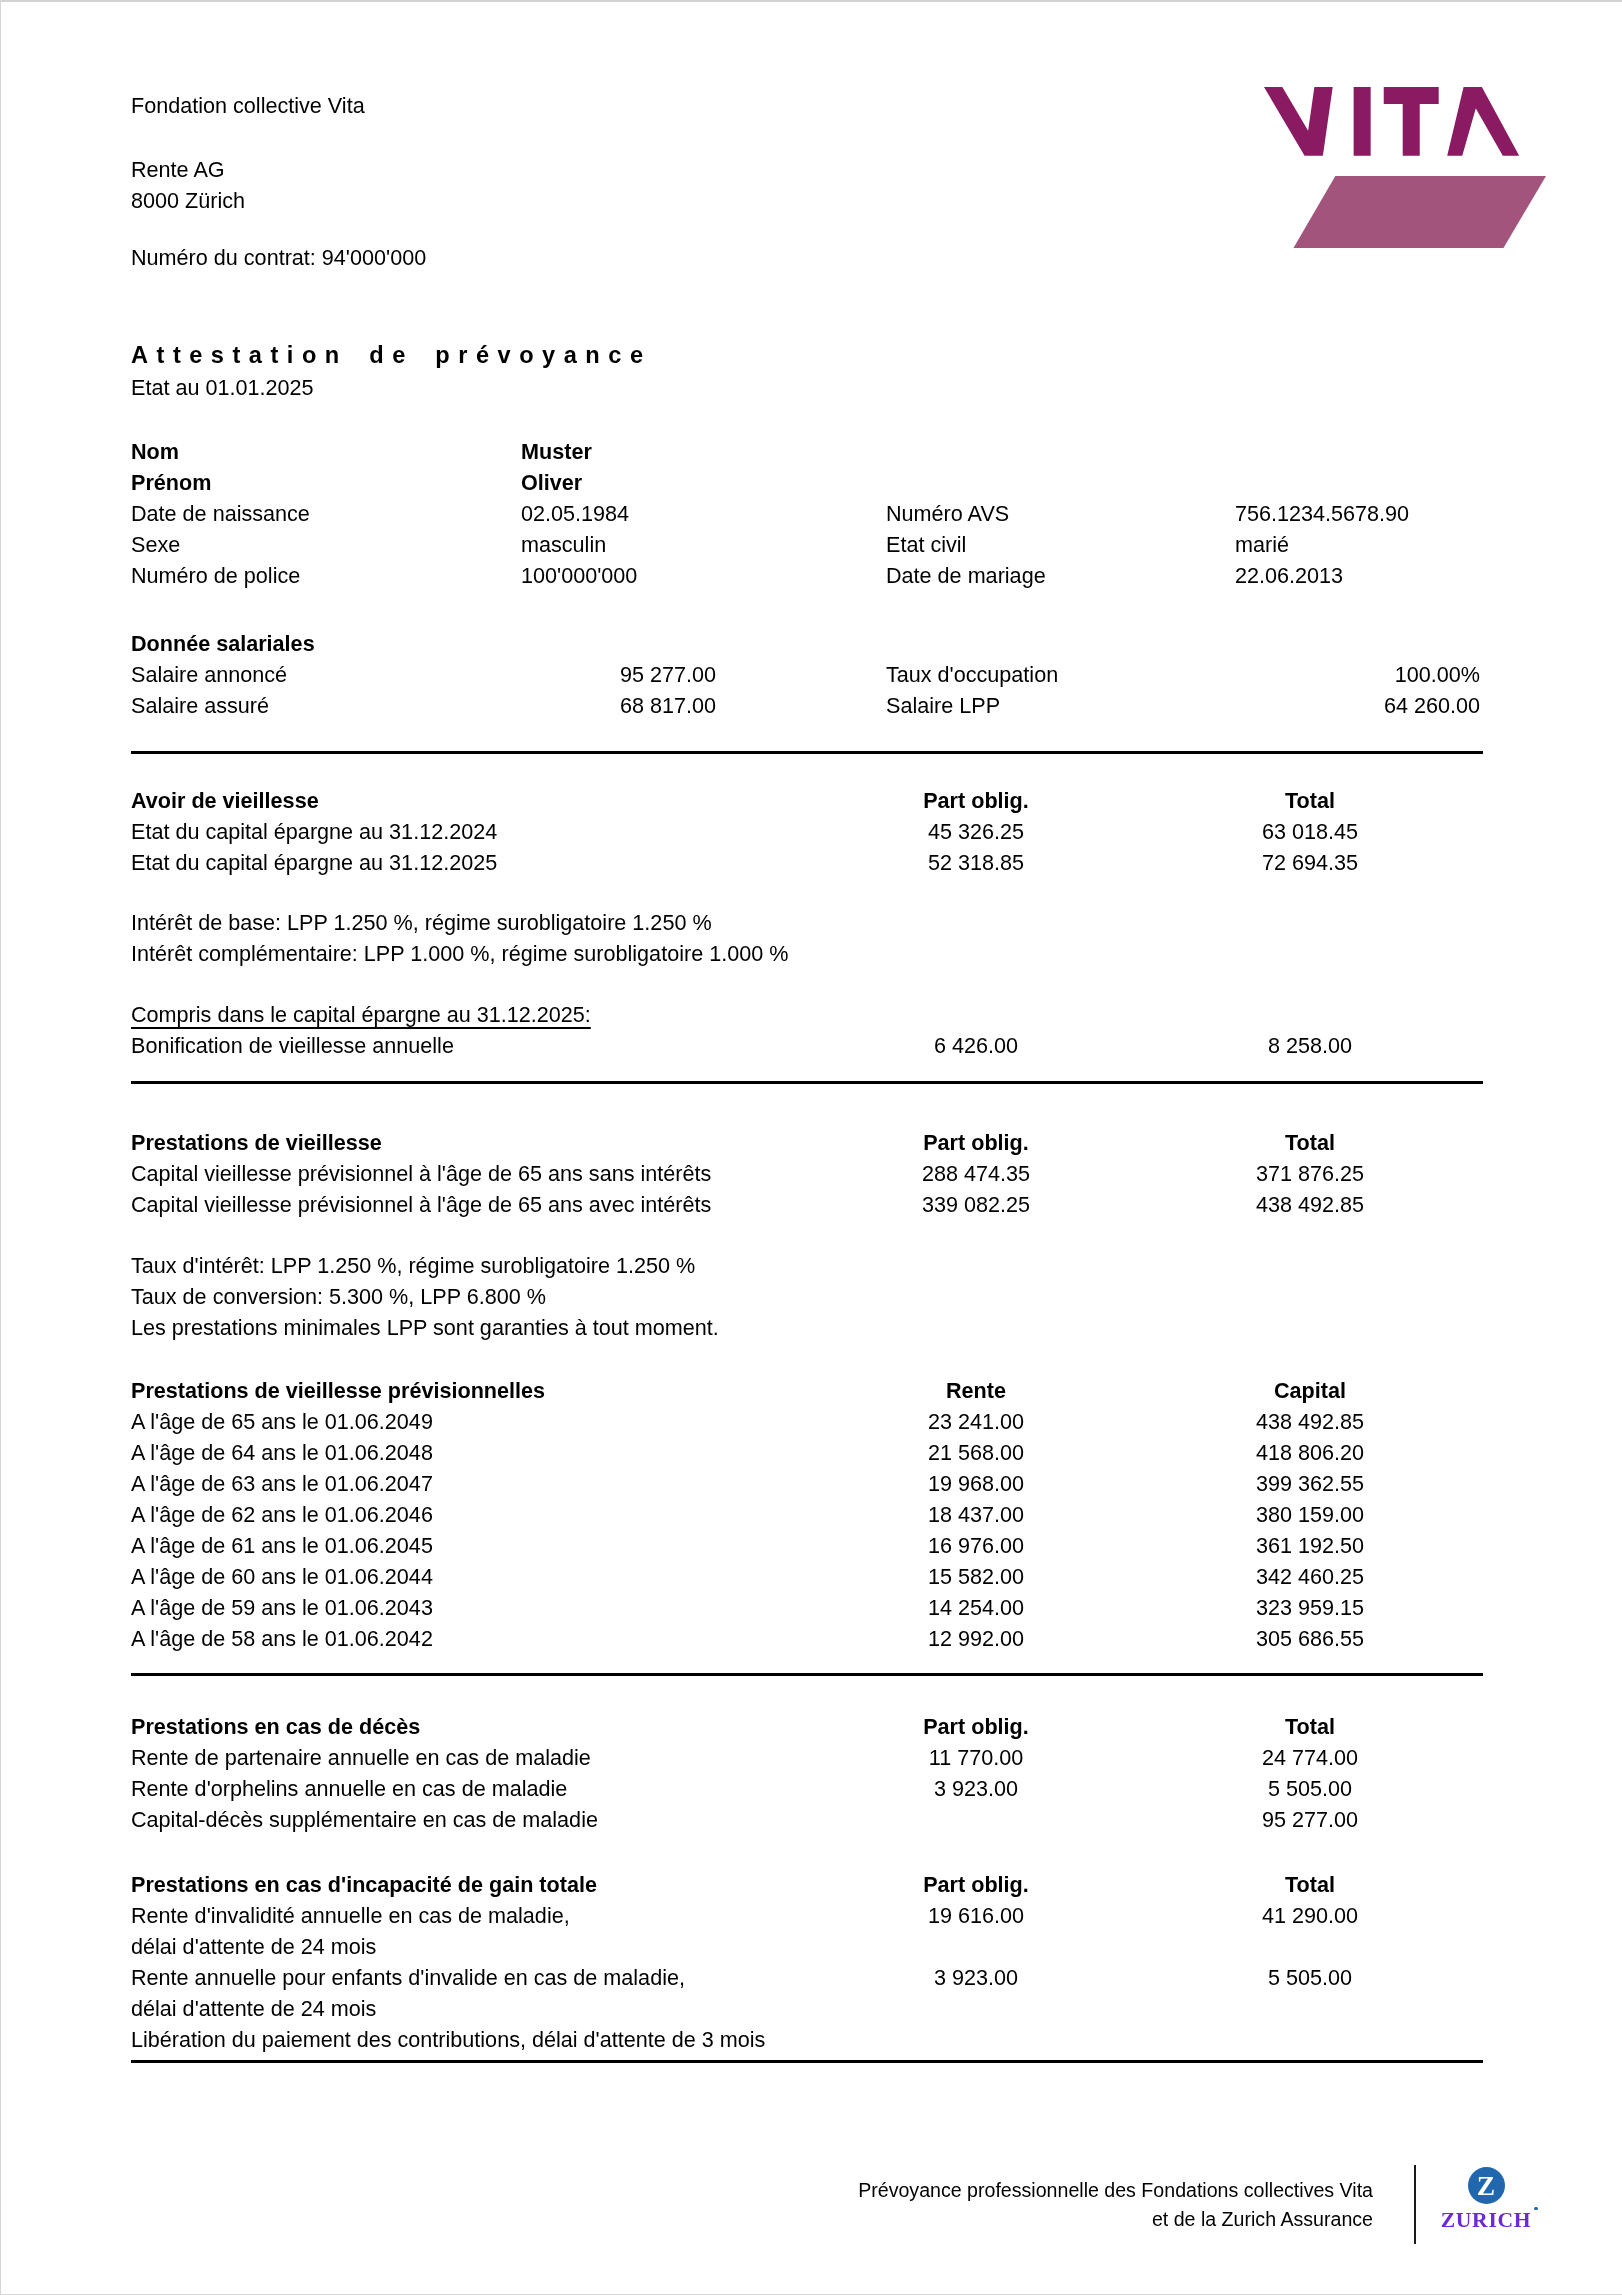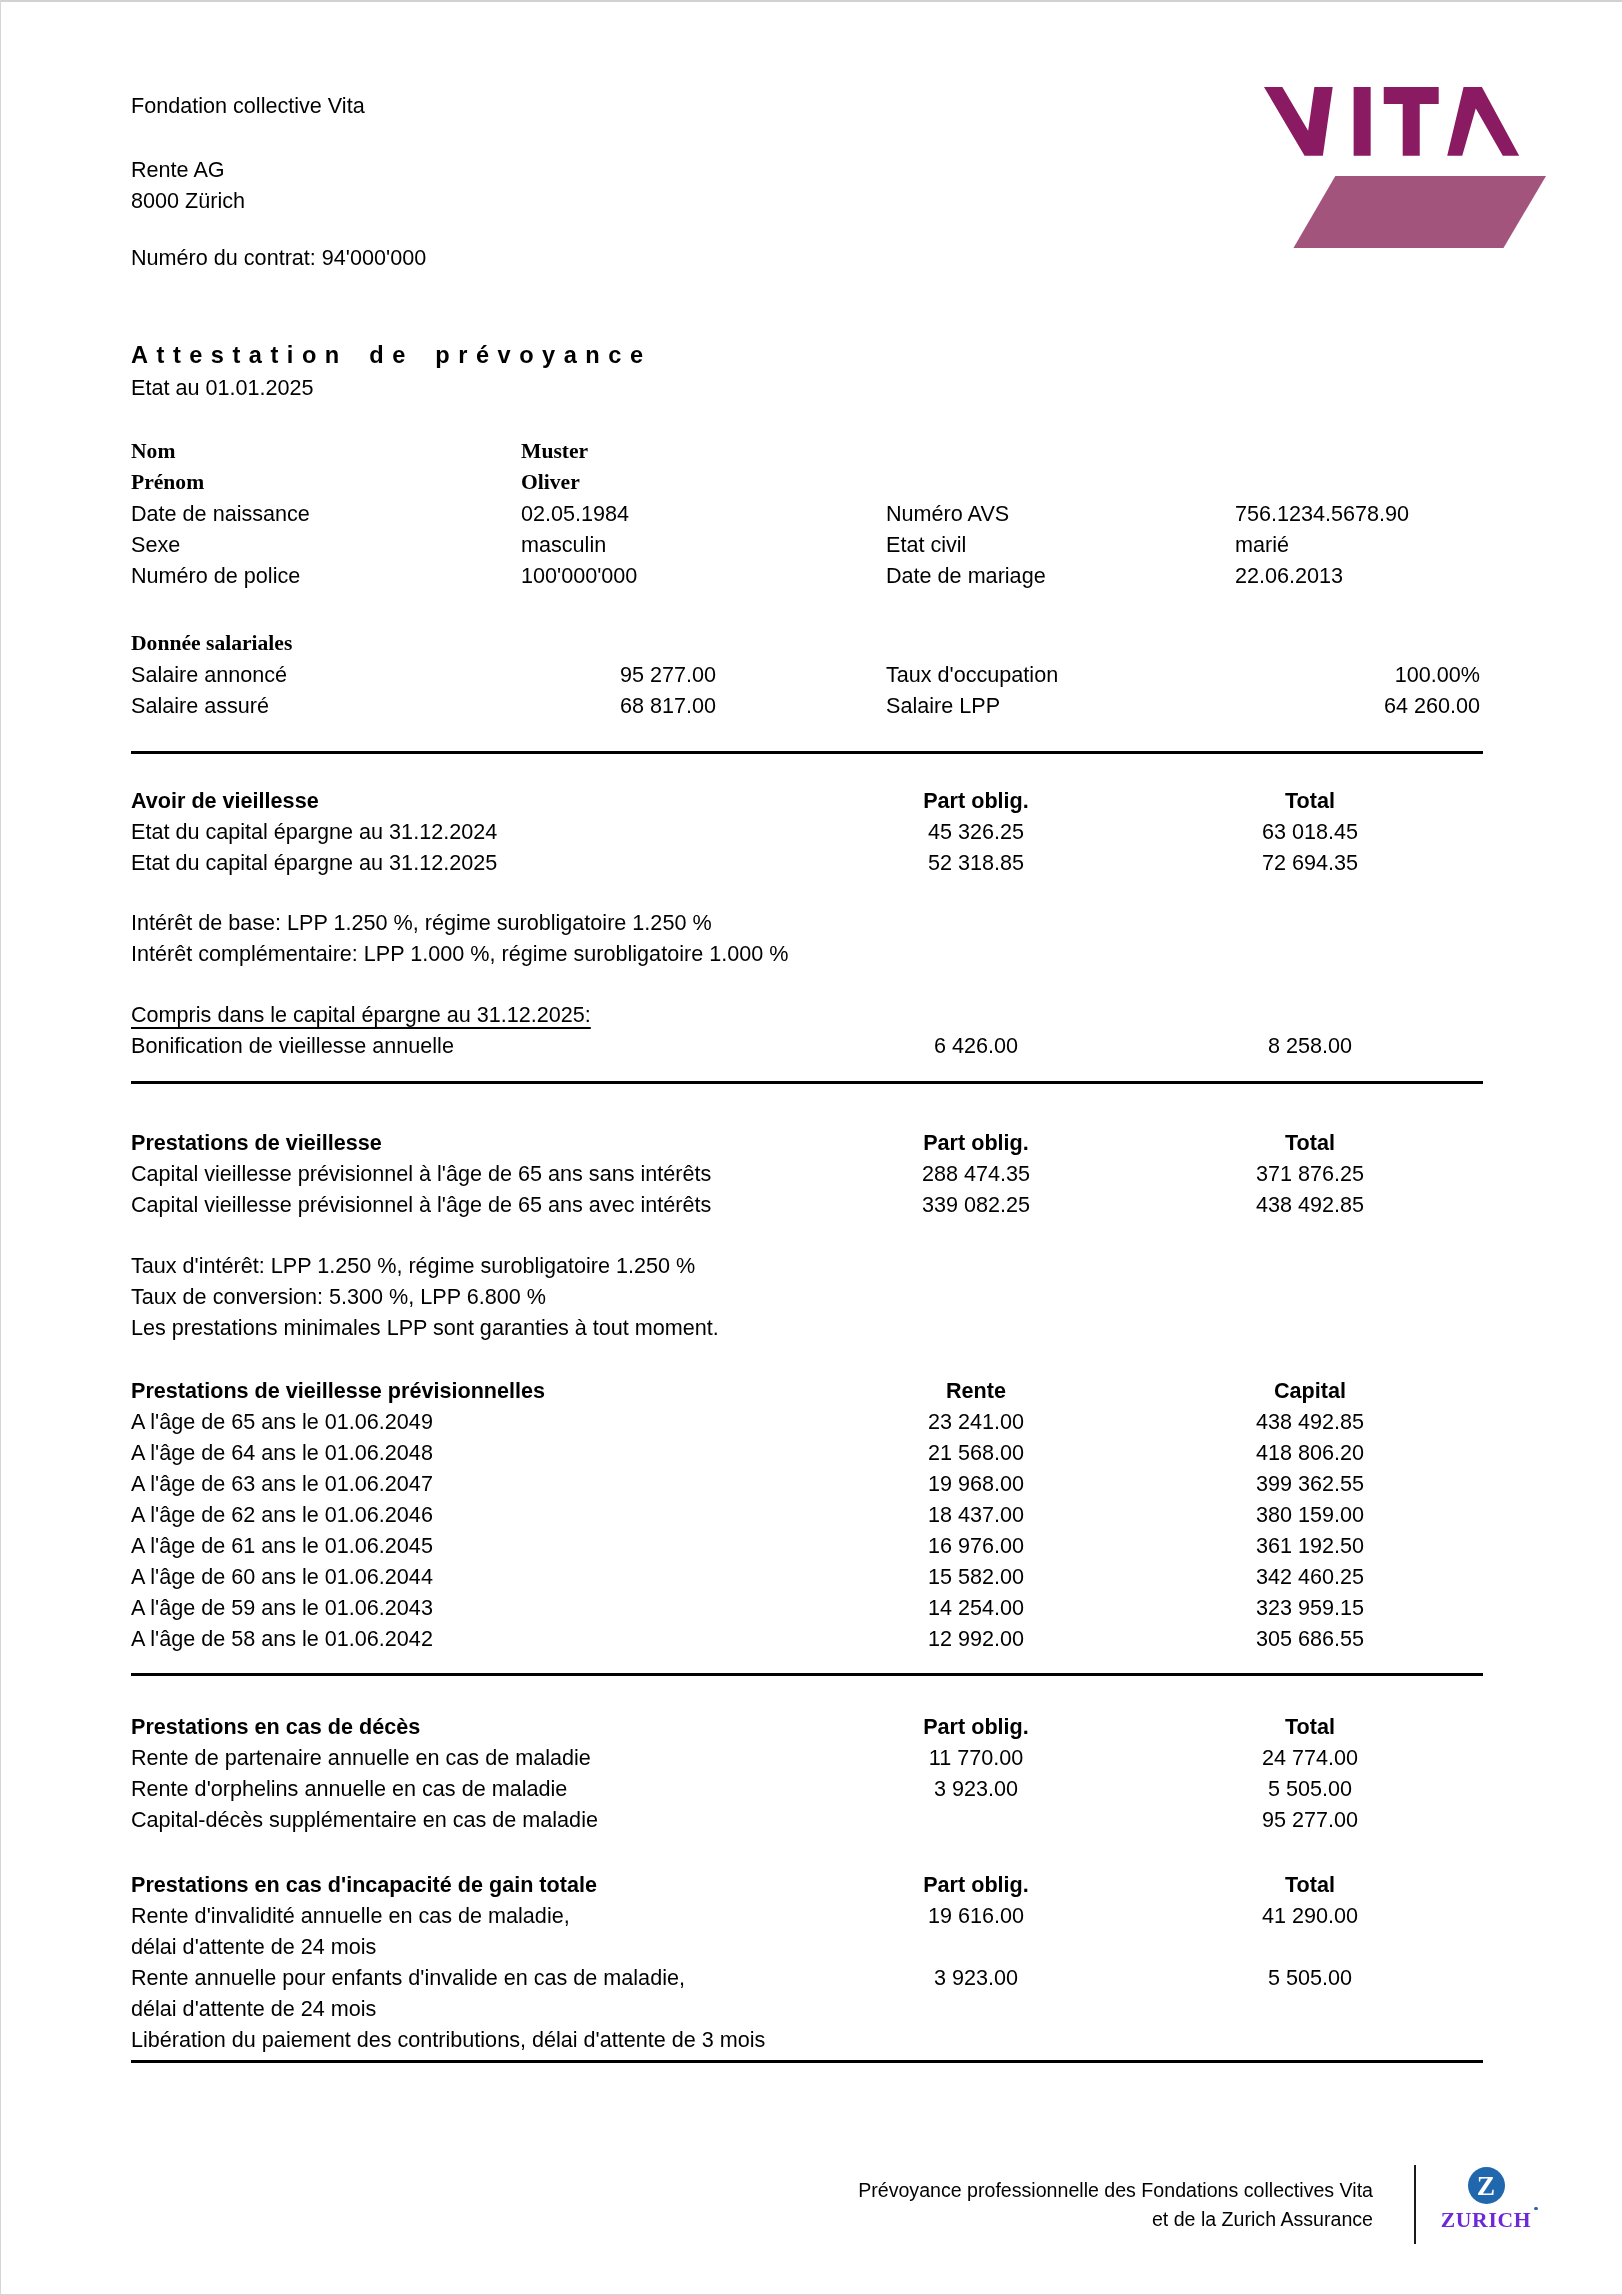--- a/index.html
+++ b/index.html
@@ -8,21 +8,21 @@
     width:1623px;height:2295px;
     box-sizing:border-box;
     background:#ffffff;
     border:0.7px solid #d6d6d6;
     border-top:2px solid #d2d2d2;
     padding-left:130px;padding-right:139px;
     font-family:"Liberation Sans", sans-serif;
     font-size:21.6px;line-height:31px;color:#000;
     overflow:hidden;
   }
-  .b{font-weight:bold;font-family:Liberation Serif, serif;}
+  .b{font-weight:bold;}
   
   .sender{margin-top:88px;}
   .recipient{margin-top:33px;}
   .contract{margin-top:26px;}
   .doc-title{margin-top:66px;font-size:23.6px;line-height:33px;font-weight:bold;letter-spacing:8.5px;word-spacing:6.5px;}
   .doc-subtitle{line-height:31px;}
   
   .vita-logo{position:absolute;left:1263px;top:85px;width:282px;height:161px;}
   
   .personal{margin-top:33px;}

